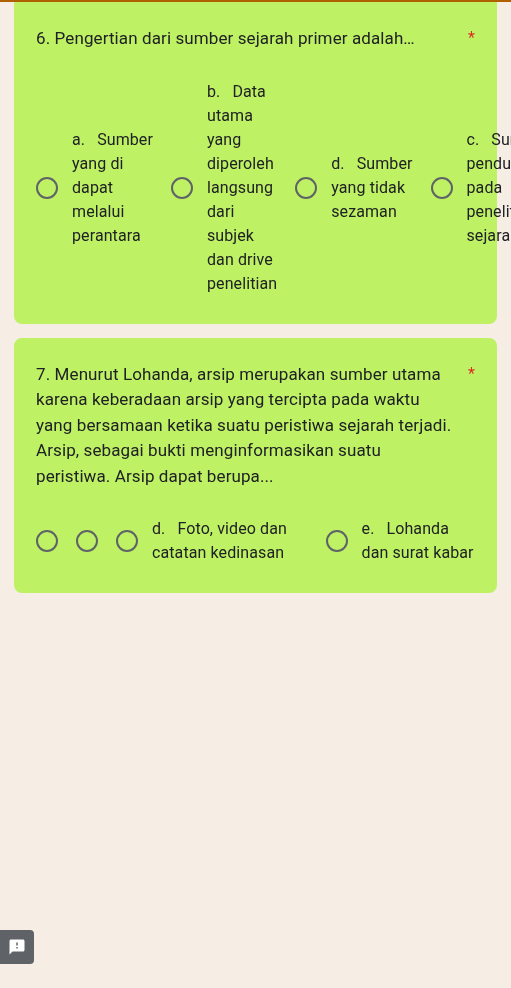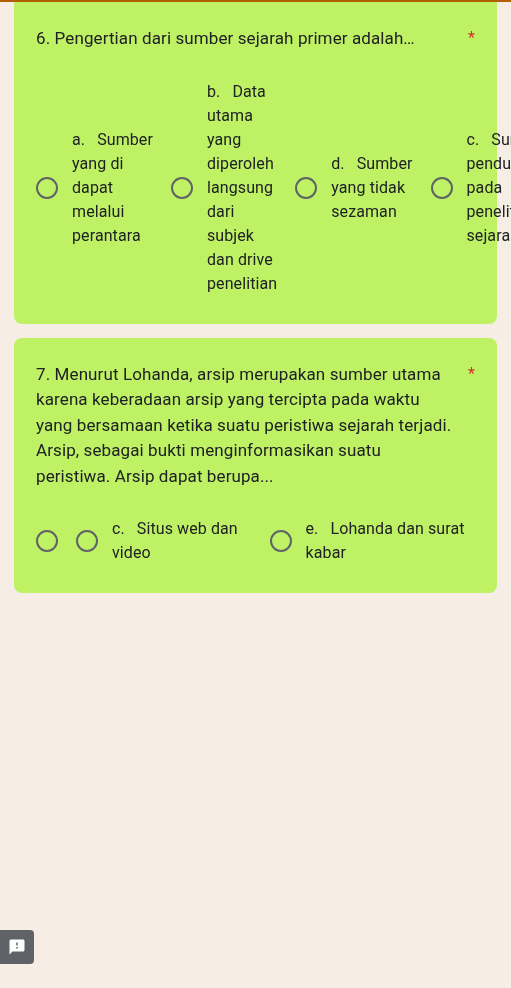--- a/index.html
+++ b/index.html
@@ -136,22 +136,25 @@
       <span>Menurut Lohanda, arsip merupakan sumber utama karena keberadaan arsip yang tercipta pada waktu yang bersamaan ketika suatu peristiwa sejarah terjadi. Arsip, sebagai bukti menginformasikan suatu peristiwa. Arsip dapat berupa...</span>
     </div>
     <span class="required">*</span>
   </div>
   <div class="options">
     <label class="option-row">
       <span class="radio"></span>
     </label>
     <label class="option-row">
       <span class="radio"></span>
+    </label>
+    <label class="option-row">
+      <span class="radio"></span>
       <span class="option-label">
-        <span class="letter">c.</span><span>Situs web dan video</span>
+        <span class="letter">d.</span><span>Foto, video dan catatan kedinasan</span>
       </span>
     </label>
     <label class="option-row">
       <span class="radio"></span>
       <span class="option-label">
         <span class="letter">e.</span><span>Lohanda dan surat kabar</span>
       </span>
     </label>
   </div>
 </div>

